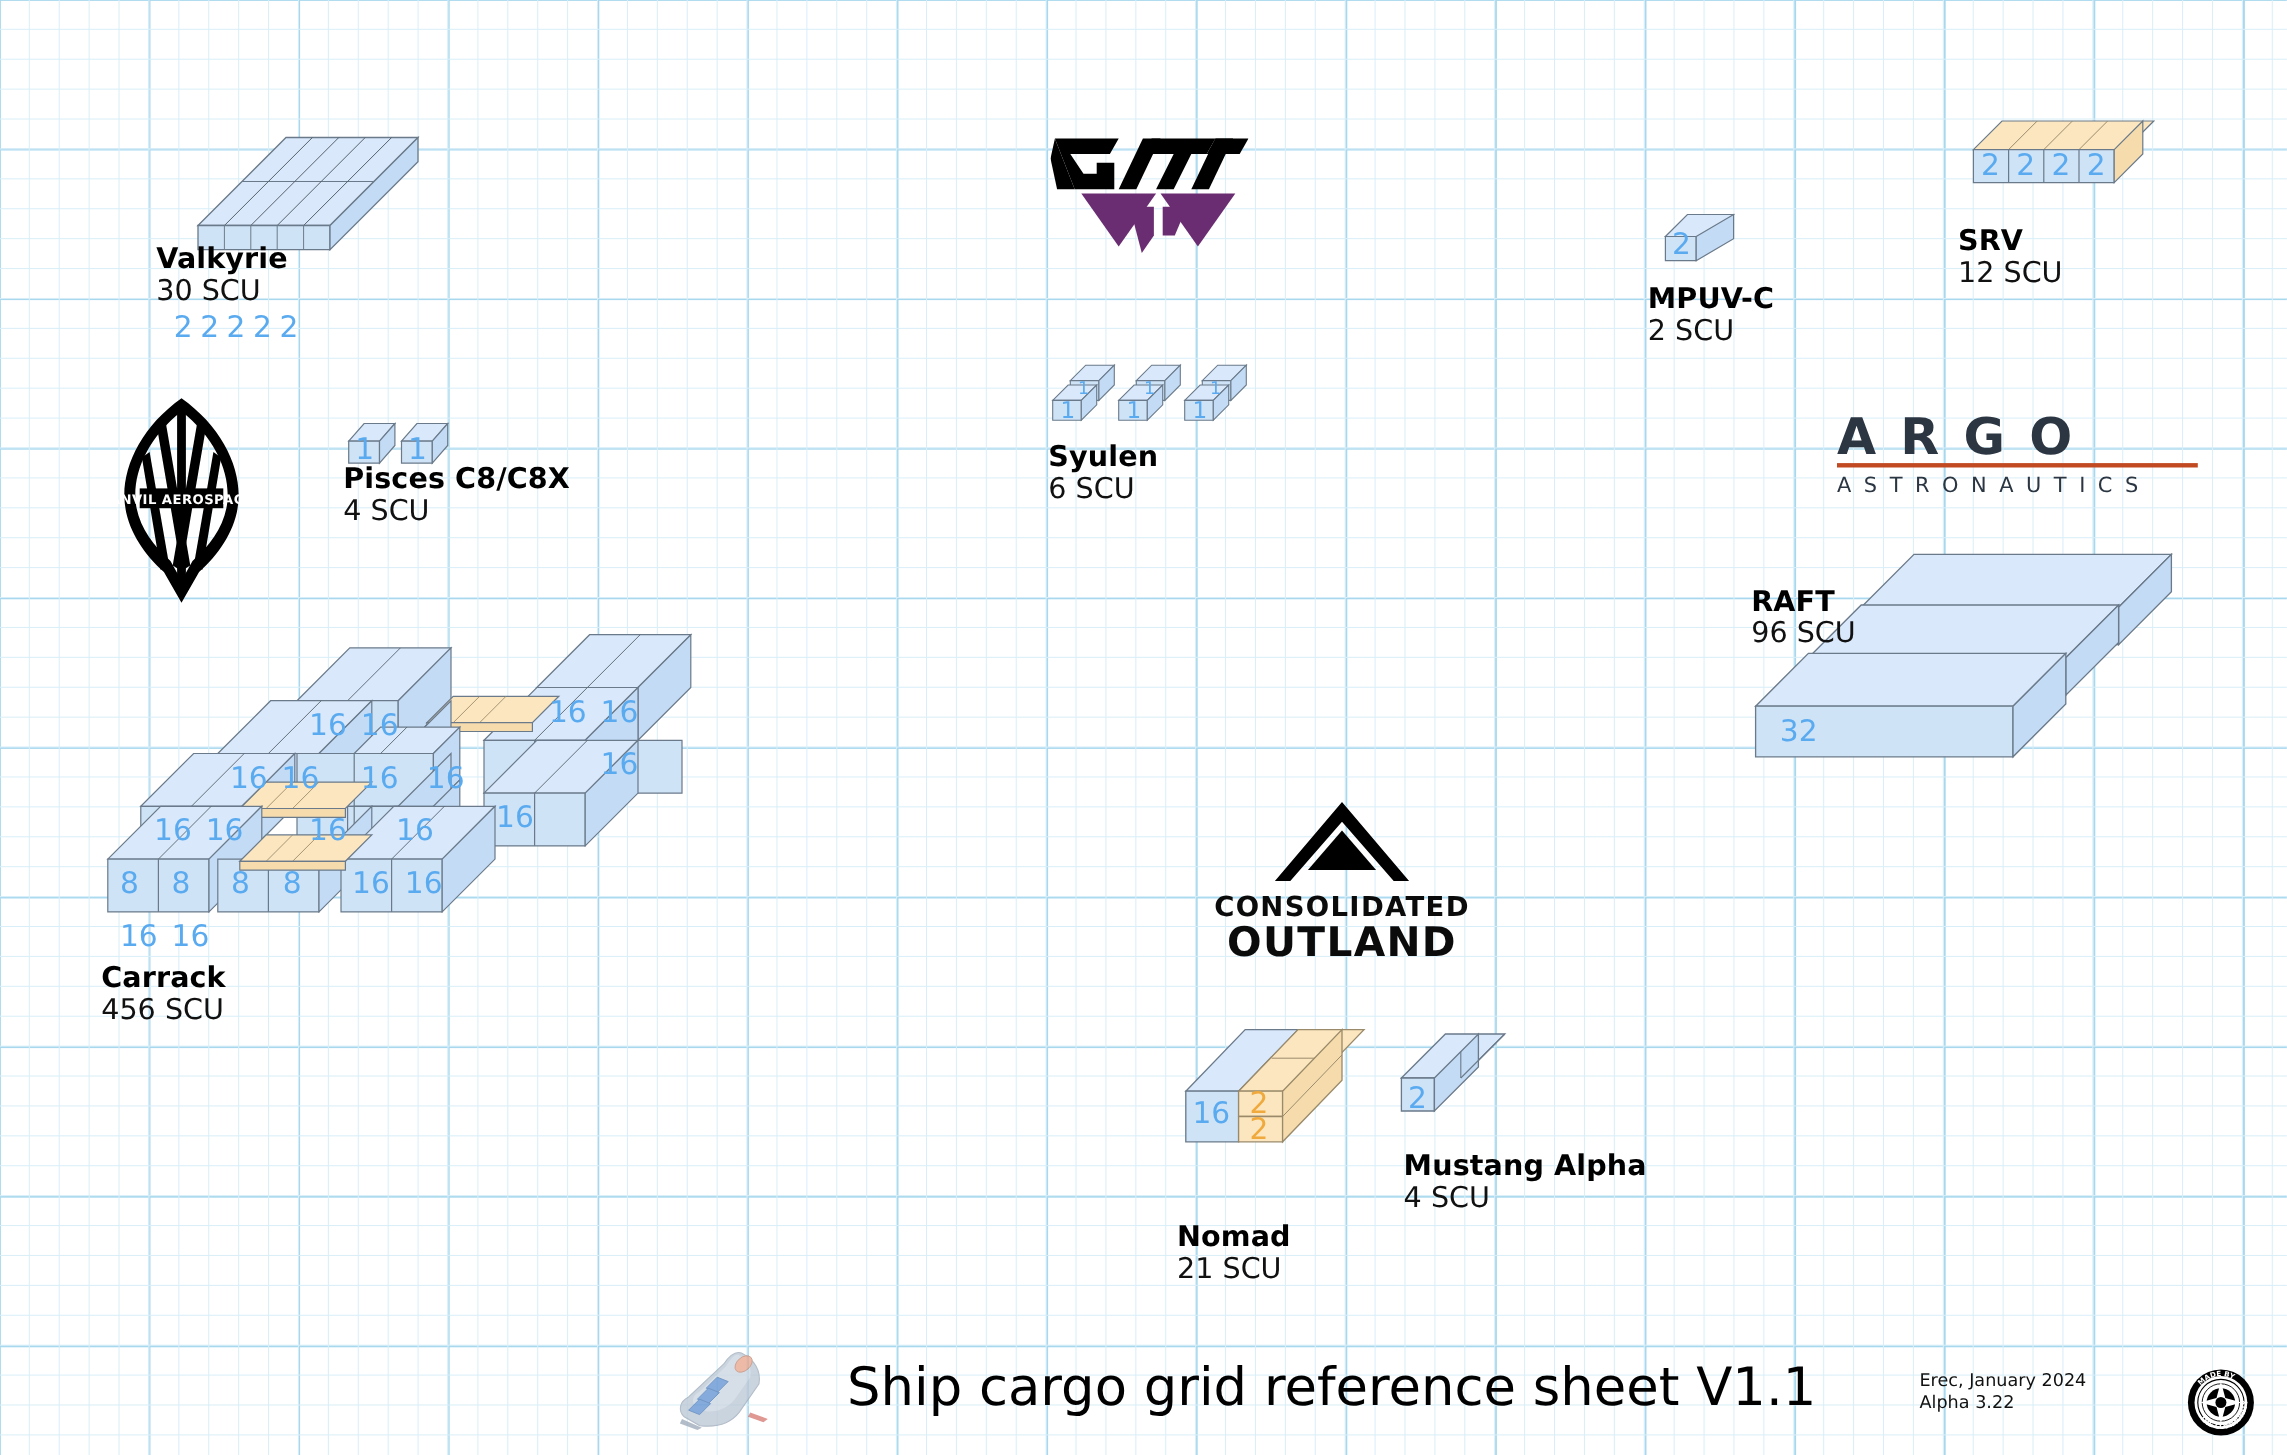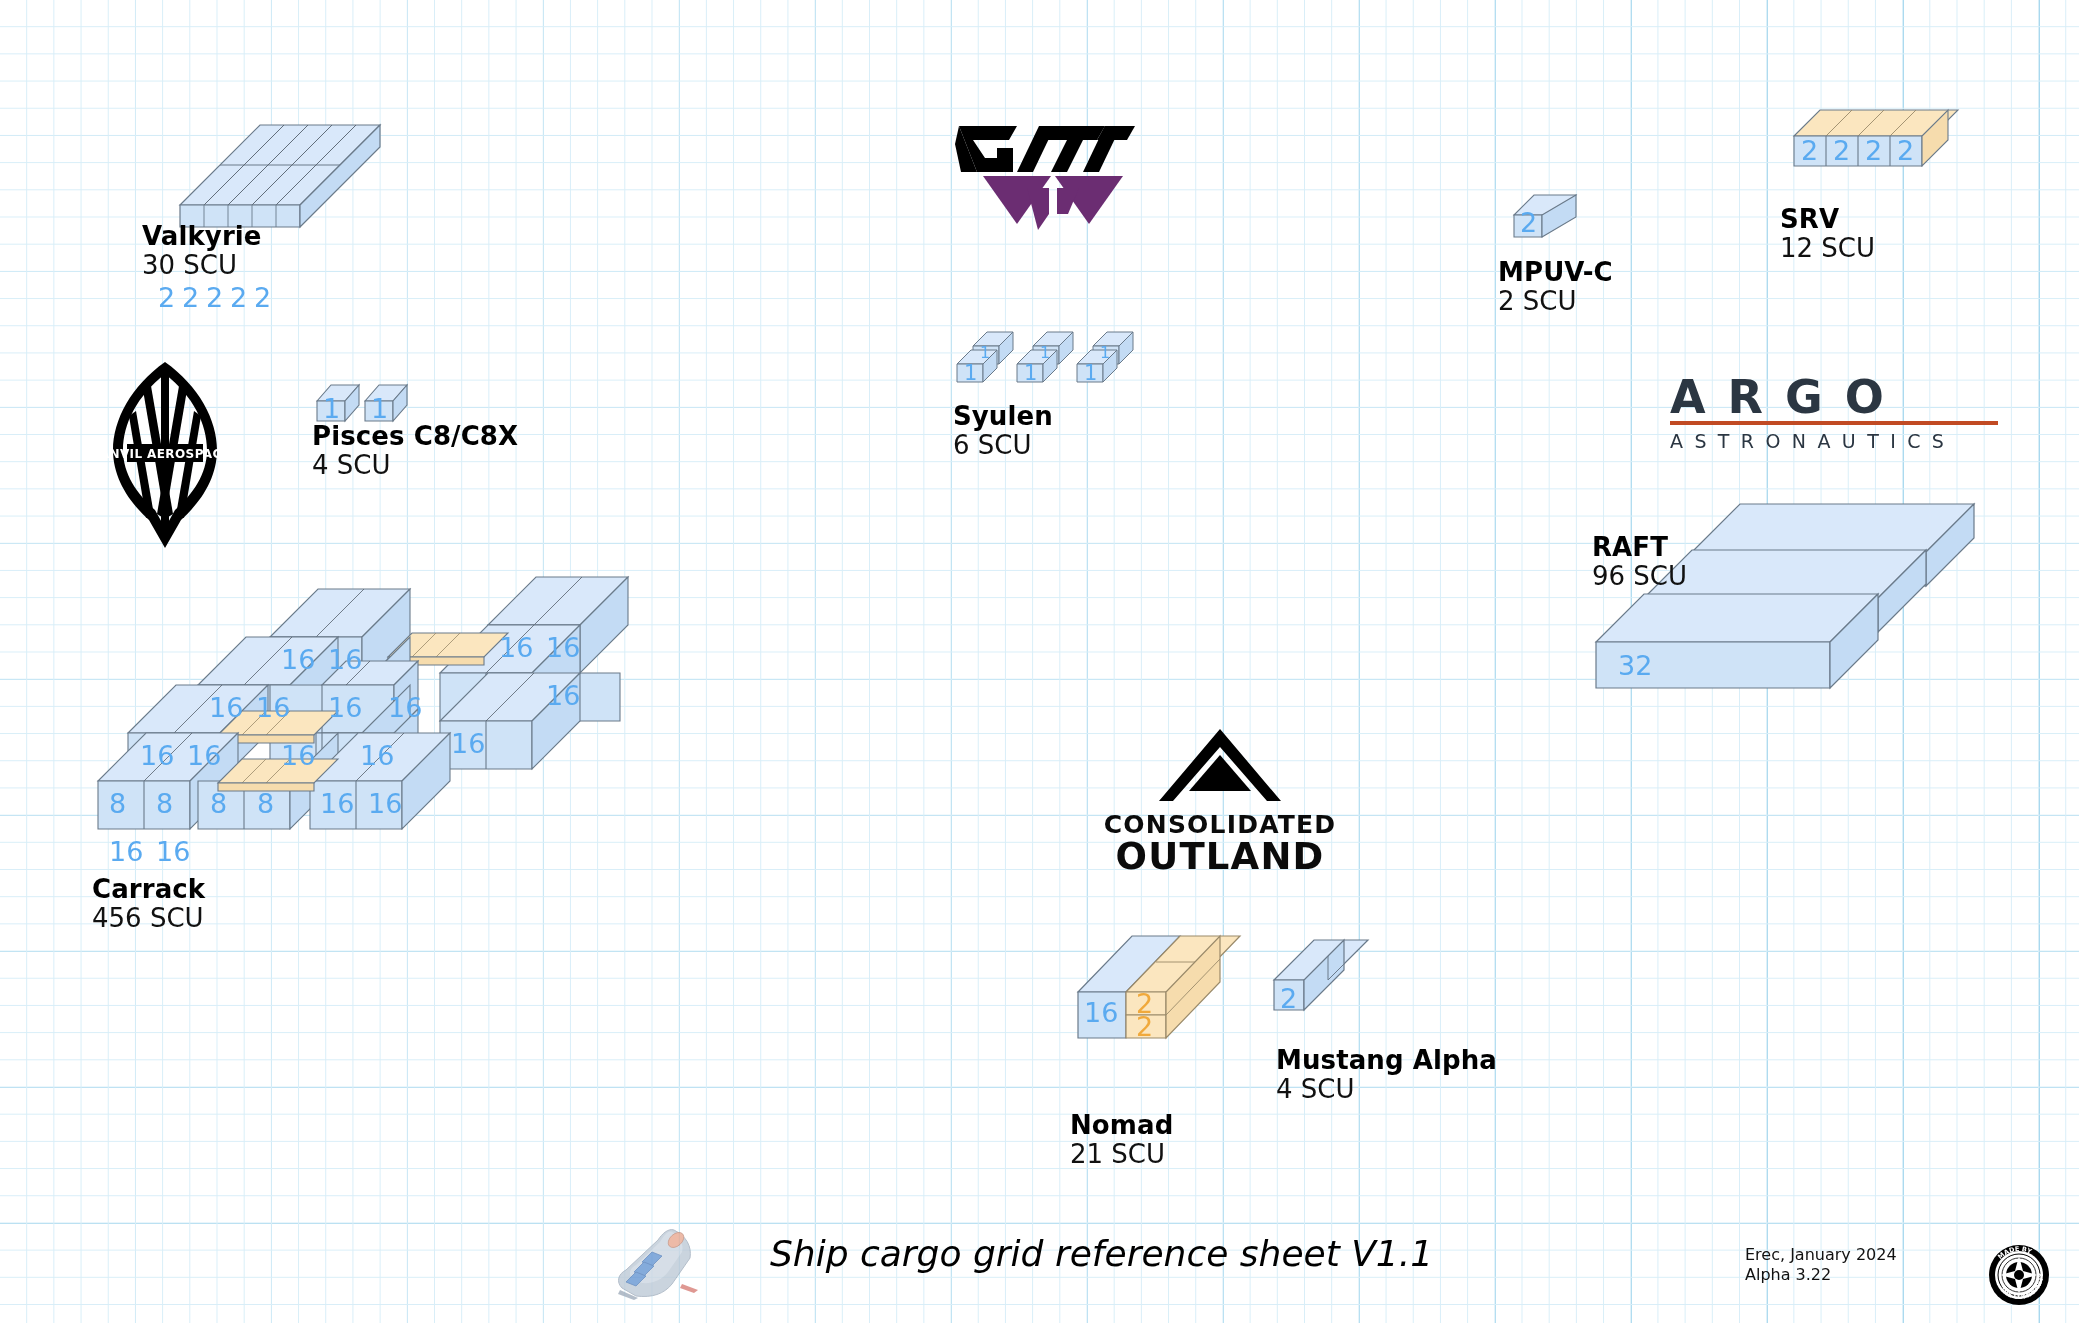--- a/index.html
+++ b/index.html
@@ -104,22 +104,21 @@
     font-weight: bold;
     color: #0b0b0b;
     letter-spacing: 1.2px;
     line-height: 1.02;
     font-family: "DejaVu Sans", sans-serif;
   }
 
   
   .footer-title {
     position: absolute;
-    font-style: italic;
-    font-size: 36px;
+    font-size: 48px;
     color: #000000;
     white-space: nowrap;
     font-family: "DejaVu Sans", sans-serif;
   }
   .credits {
     position: absolute;
     font-size: 16px;
     color: #111111;
     line-height: 1.25;
     white-space: nowrap;

